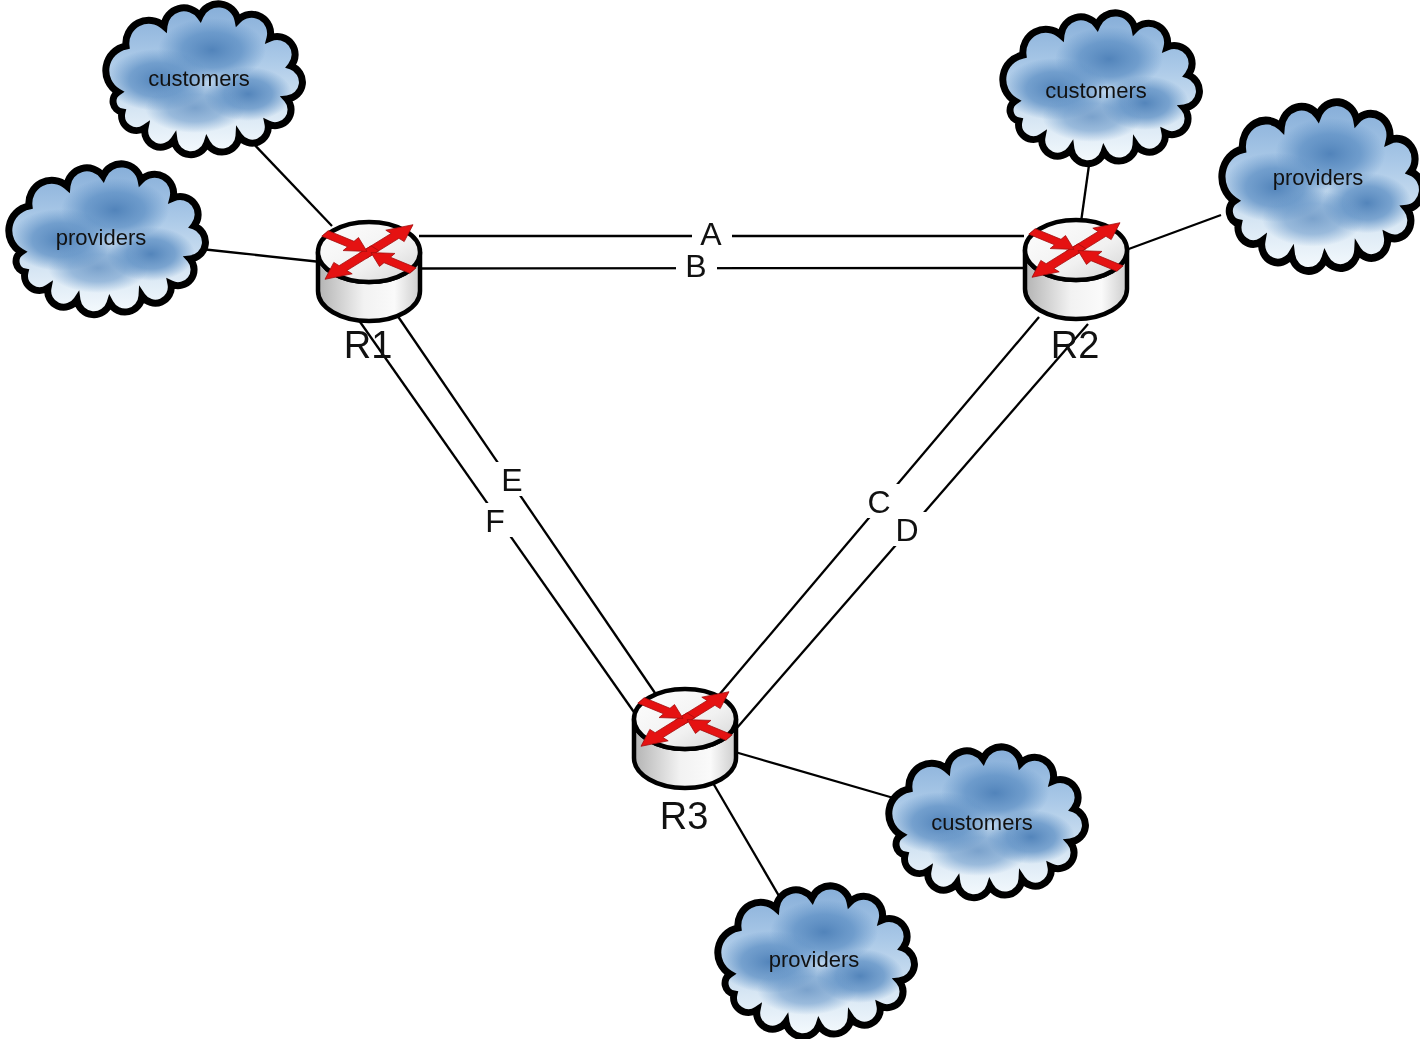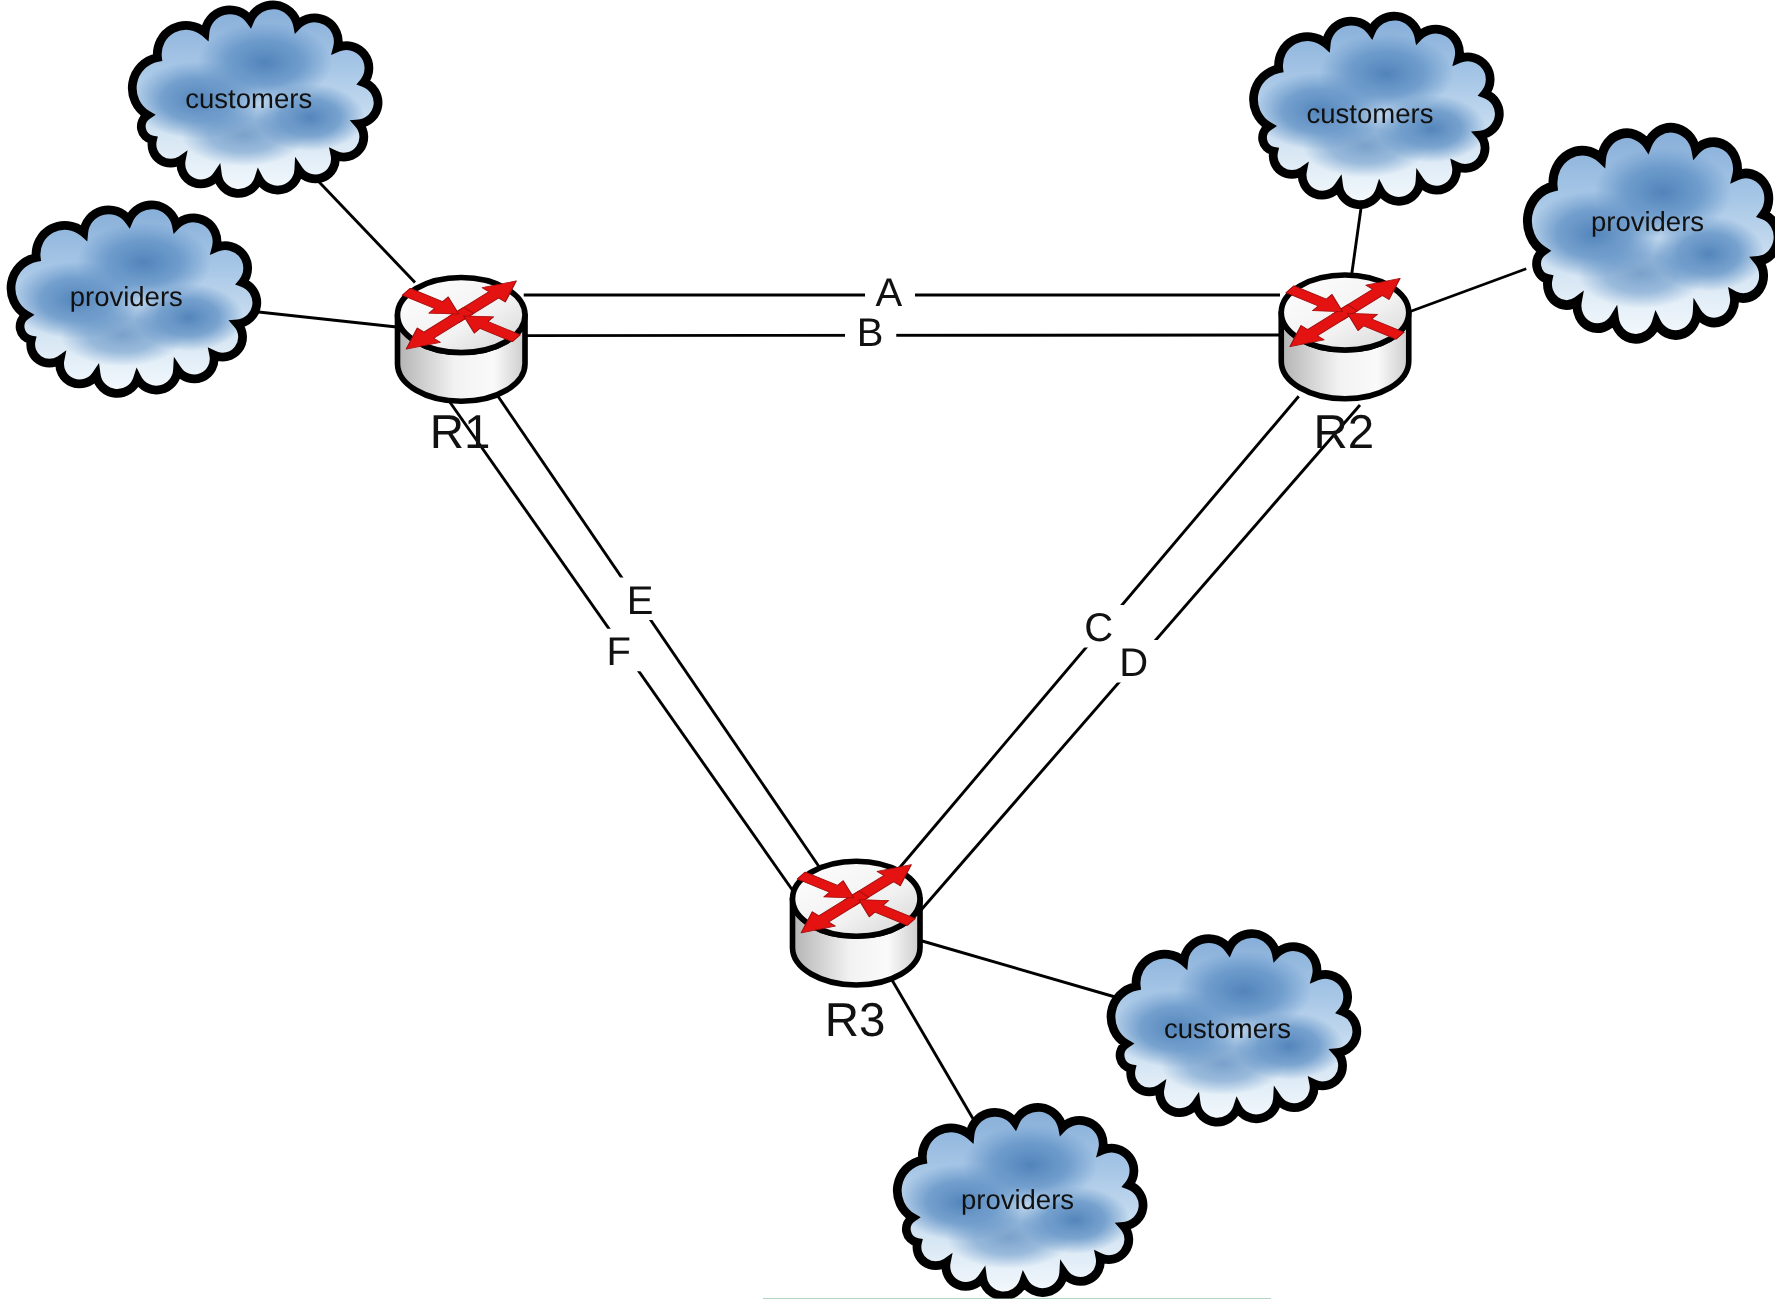--- a/index.html
+++ b/index.html
@@ -5,21 +5,21 @@
   html, body {
     margin: 0;
     padding: 0;
     background: #ffffff;
     font-family: "Liberation Sans", sans-serif;
   }
   #stage {
     width: 1420px;
     height: 1039px;
     position: relative;
-    background: #15803d;
+    background: #b91c1c;
     overflow: hidden;
   }
   svg { display: block; }
   text {
     font-family: "Liberation Sans", sans-serif;
     fill: #111111;
     user-select: none;
   }
   .cloud-label   { font-size: 22px; }
   .router-label  { font-size: 38px; }

